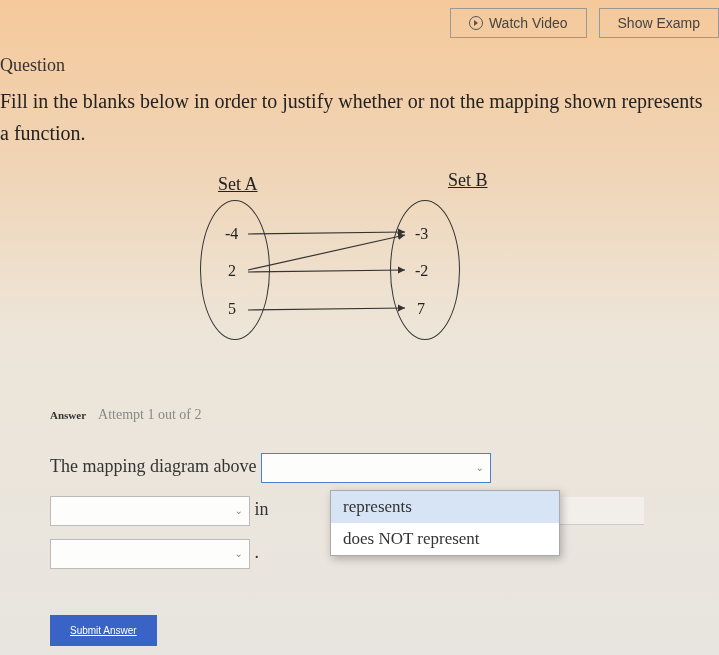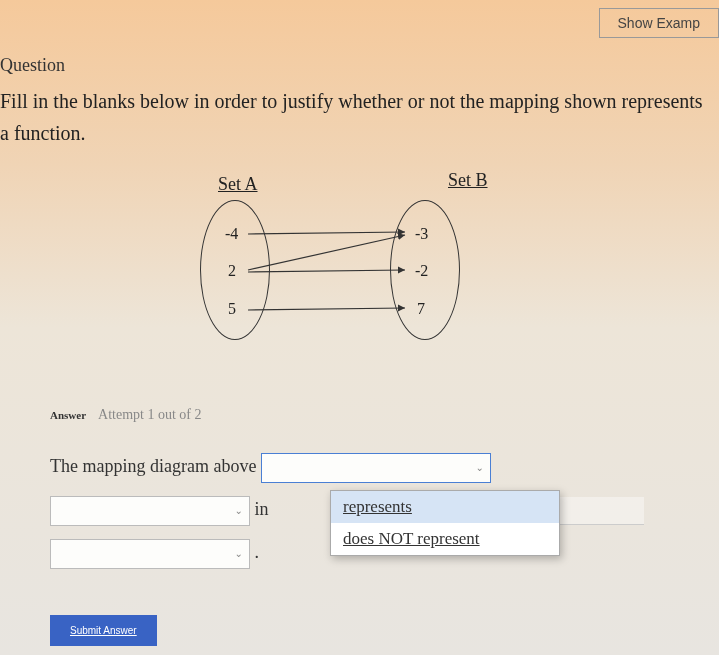--- a/index.html
+++ b/index.html
@@ -143,41 +143,44 @@
       background: #fff;
       border: 1px solid #aaa;
       box-shadow: 2px 3px 8px rgba(0,0,0,0.25);
       z-index: 10;
       font-size: 17px;
     }
     .dropdown-item {
       padding: 6px 12px;
       cursor: pointer;
       color: #333;
-      text-decoration: underline;
     }
     .dropdown-item.hover { background: #d6e4f5; }
     .submit-btn {
       position: absolute;
       top: 615px;
       left: 50px;
       background: #3963c4;
       color: #fff;
       border: none;
       padding: 10px 20px;
       font-size: 10px;
       cursor: pointer;
       font-family: Arial, sans-serif;
       text-decoration: underline;
     }
   </style>
 </head>
 <body>
 
 <div class="top-buttons">
+  <button class="btn-outline">
+    <span class="play-icon"></span>
+    <span>Watch Video</span>
+  </button>
   <button class="btn-outline">
     <span>Show Examp</span>
   </button>
 </div>
 
 <div class="question-label">Question</div>
 <div class="question-text">Fill in the blanks below in order to justify whether or not the mapping shown represents a function.</div>
 
 <div class="diagram">
   <div class="set-label labelA">Set A</div>

